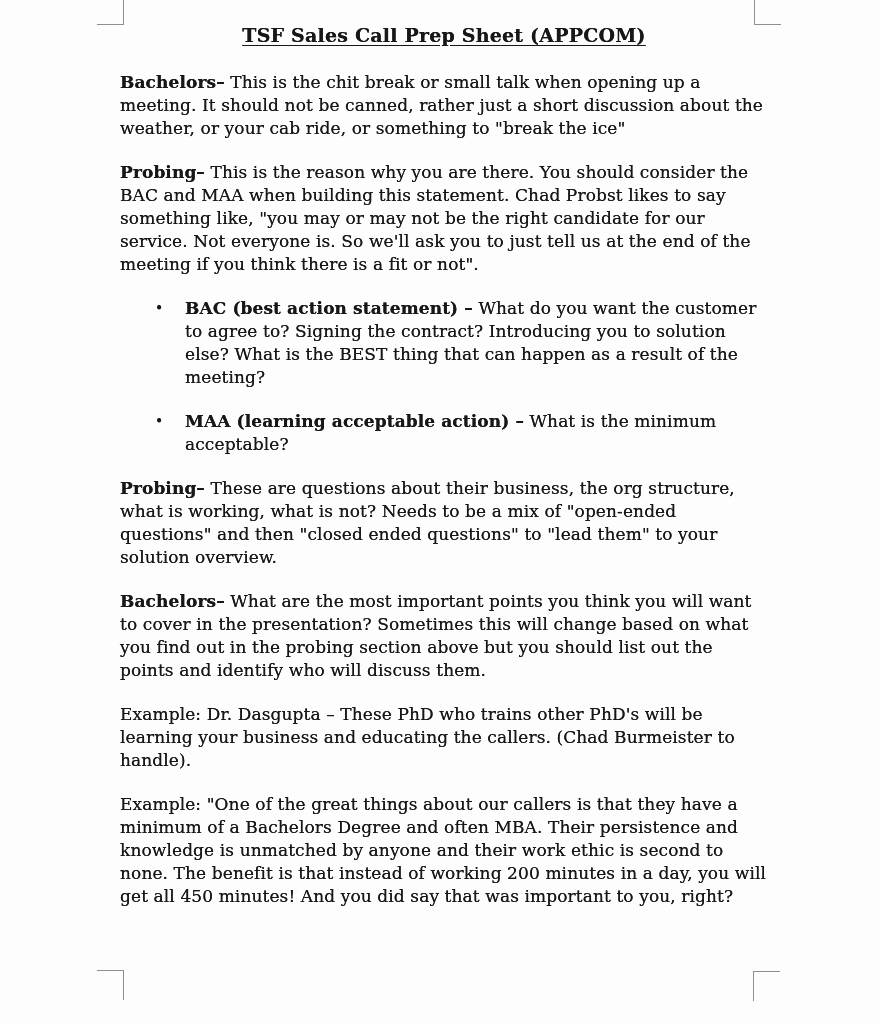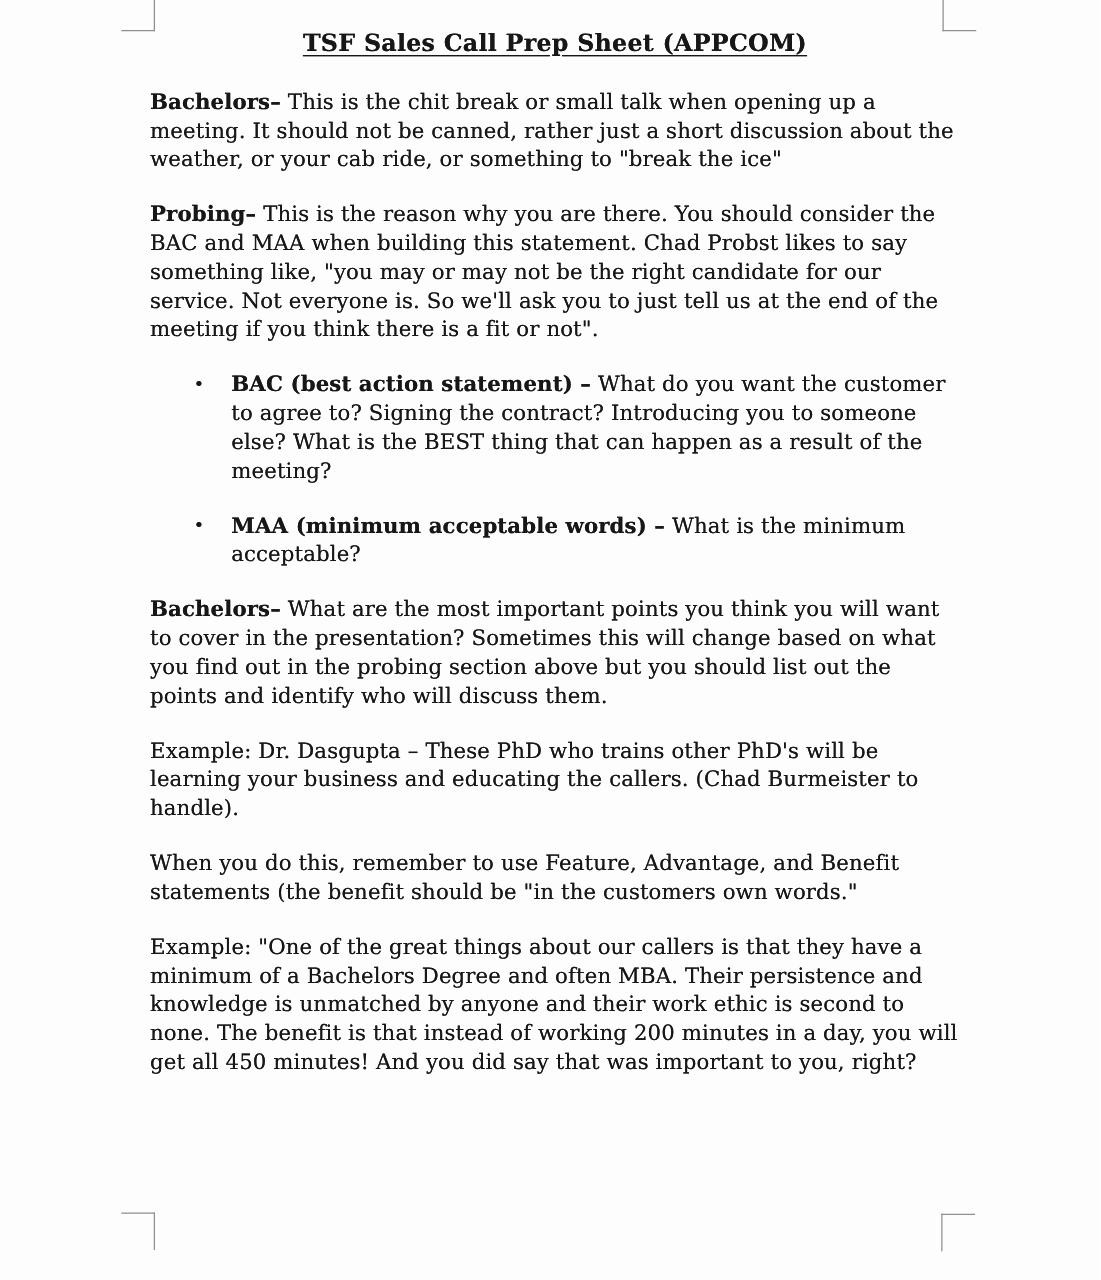--- a/index.html
+++ b/index.html
@@ -67,44 +67,45 @@
 
     <p class="para">
       <span class="lead">Probing–</span>
       <span>This is the reason why you are there.  You should consider the BAC and MAA when building this statement.  Chad Probst likes to say something like, "you may or may not be the right candidate for our service.  Not everyone is.  So we'll ask you to just tell us at the end of the meeting if you think there is a fit or not".</span>
     </p>
 
     <div class="bullet">
       <span class="dot">•</span>
       <p class="bullet-body">
         <span class="lead">BAC (best action statement) –</span>
-        <span>What do you want the customer to agree to? Signing the contract?  Introducing you to someone else? What is the BEST thing that can happen as a result of the meeting?</span>
+        <span>What do you want the customer to agree to? Signing the contract?  Introducing you to solution else? What is the BEST thing that can happen as a result of the meeting?</span>
       </p>
     </div>
 
     <div class="bullet">
       <span class="dot">•</span>
       <p class="bullet-body">
-        <span class="lead">MAA (minimum acceptable words) –</span>
+        <span class="lead">MAA (learning acceptable action) –</span>
         <span>What is the minimum acceptable?</span>
       </p>
     </div>
 
+    <p class="para">
+      <span class="lead">Probing–</span>
+      <span>These are questions about their business, the org structure, what is working, what is not? Needs to be a mix of "open-ended questions" and then "closed ended questions" to "lead them" to your solution overview.</span>
+    </p>
 
     <p class="para">
       <span class="lead">Bachelors–</span>
       <span>What are the most important points you think you will want to cover in the presentation?  Sometimes this will change based on what you find out in the probing section above but you should list out the points and identify who will discuss them.</span>
     </p>
 
     <p class="para">
       <span>Example: Dr. Dasgupta – These PhD who trains other PhD's will be learning your business and educating the callers.  (Chad Burmeister to handle).</span>
     </p>
 
-    <p class="para">
-      <span>When you do this, remember to use Feature, Advantage, and Benefit statements (the benefit should be "in the customers own words."</span>
-    </p>
 
     <p class="para">
       <span>Example: "One of the great things about our callers is that they have a minimum of a Bachelors Degree and often MBA.  Their persistence and knowledge is unmatched by anyone and their work ethic is second to none. The benefit is that instead of working 200 minutes in a day, you will get all 450 minutes! And you did say that was important to you, right?</span>
     </p>
 
   </div>
 </div>
 
 </body></html>

